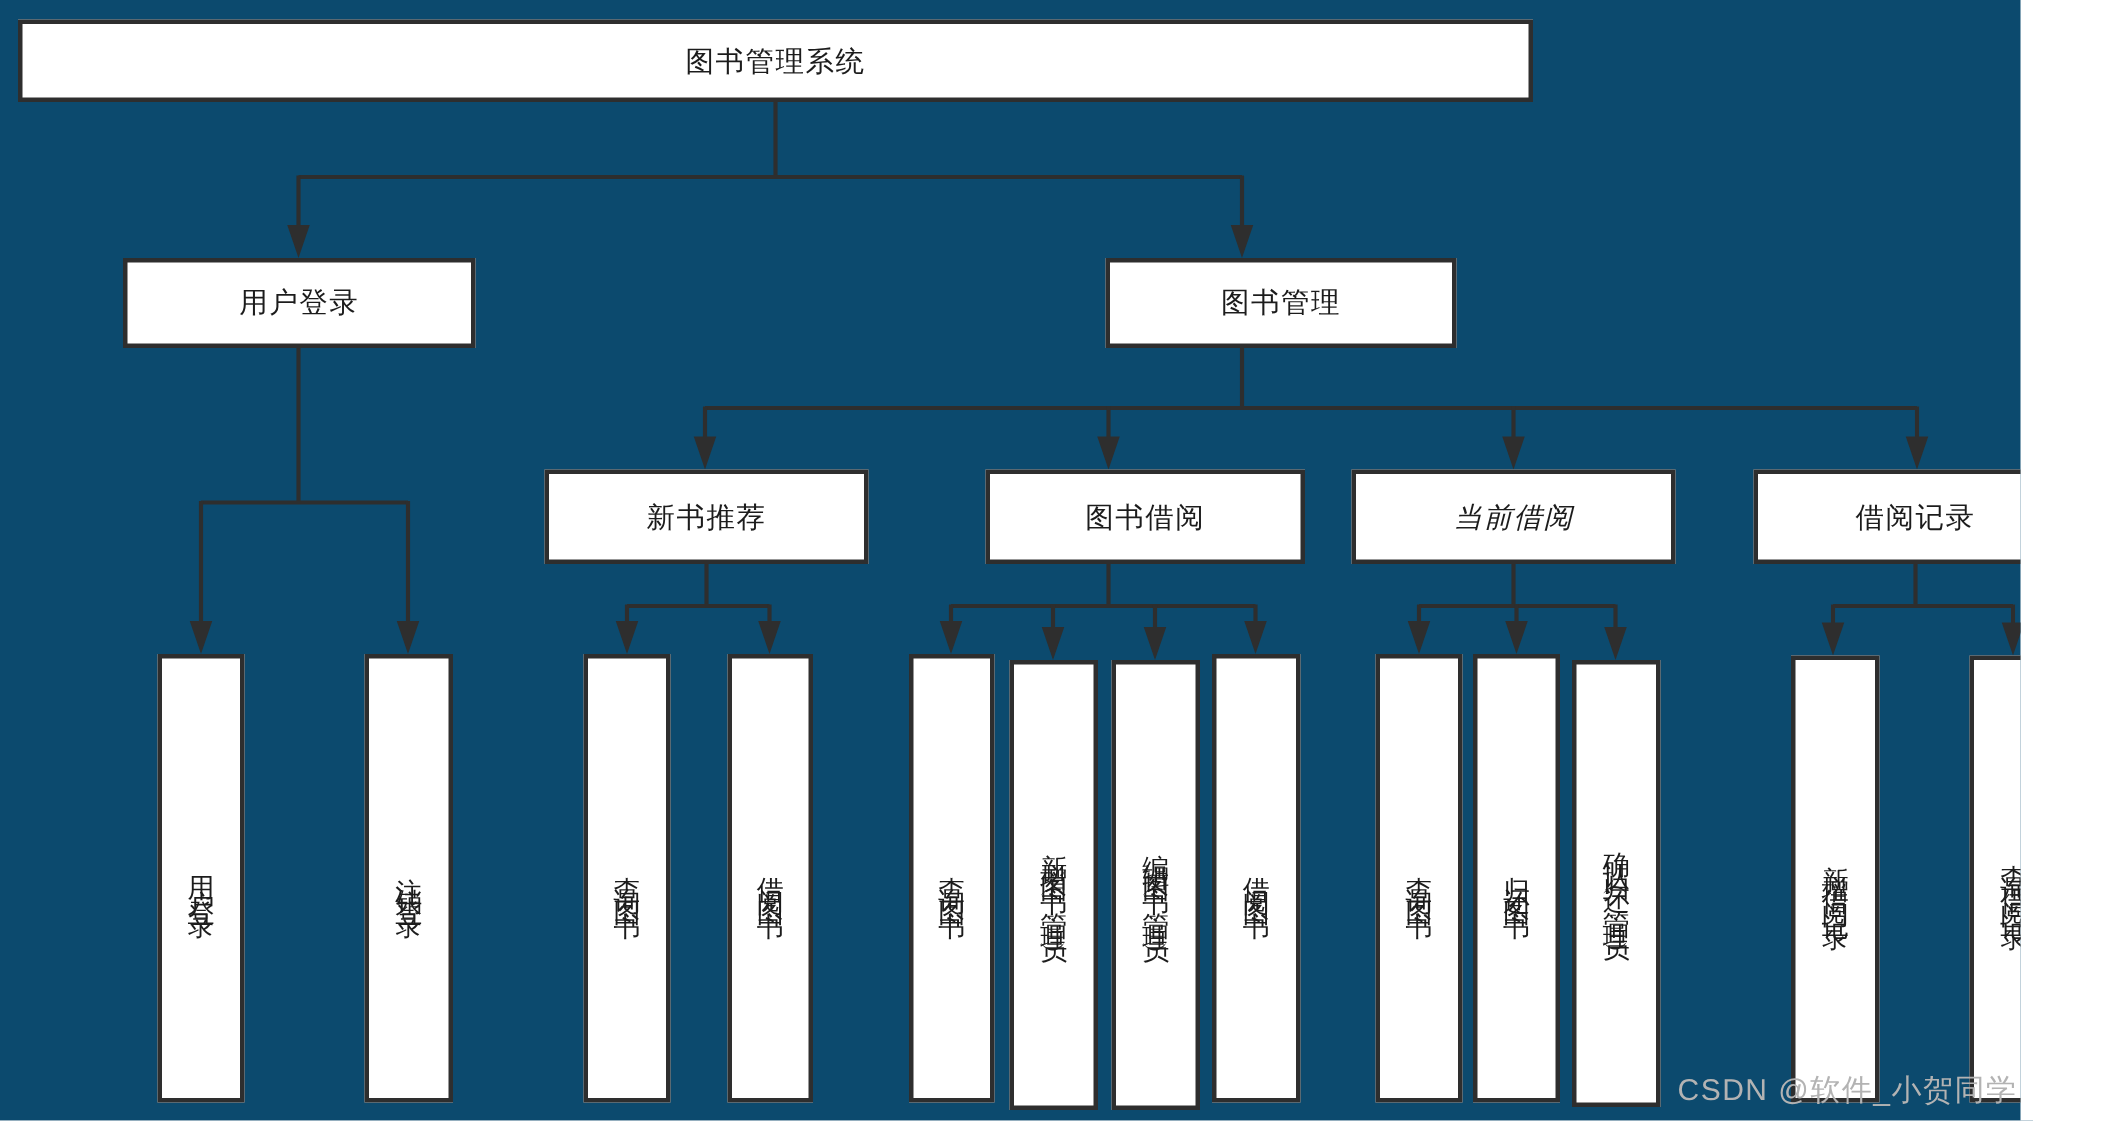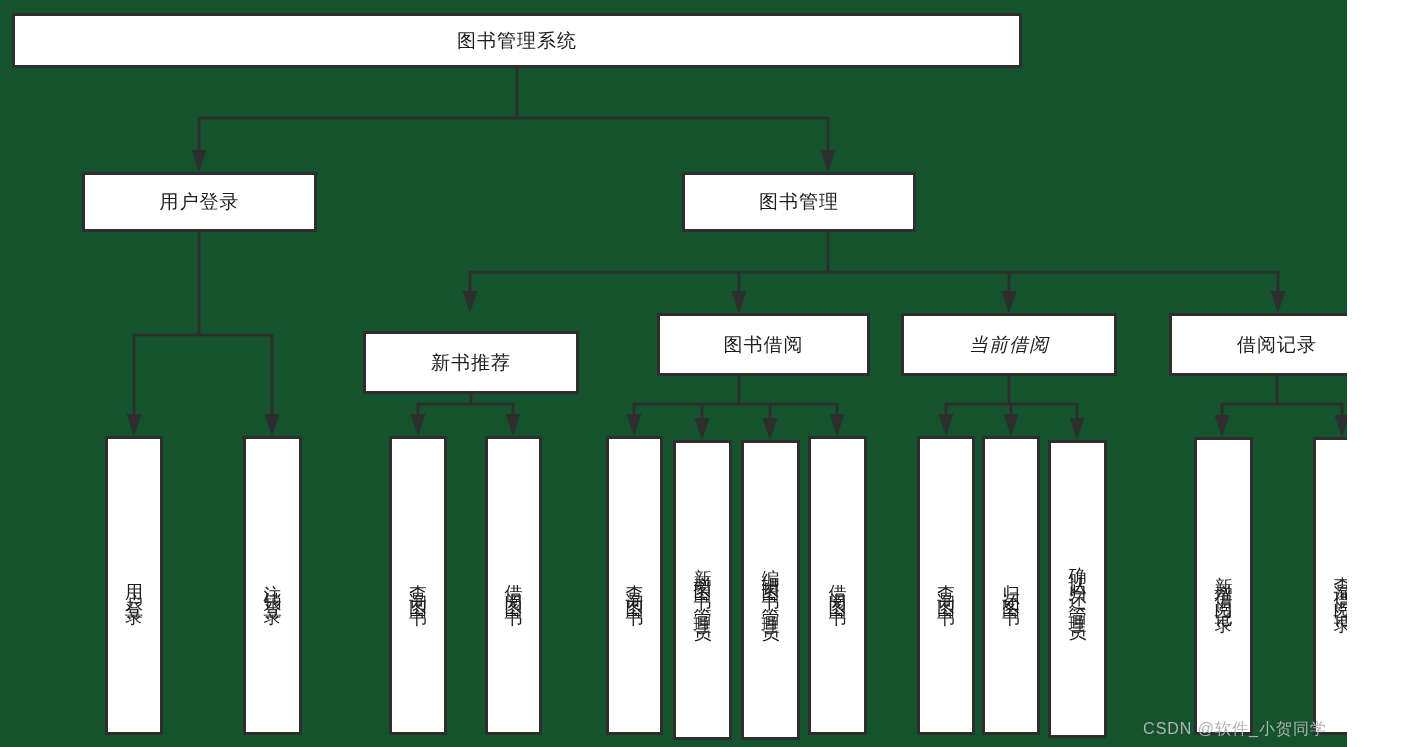--- a/index.html
+++ b/index.html
@@ -1,20 +1,20 @@
 <!DOCTYPE html>
 <html lang="zh"><head>
 <meta charset="utf-8">
 <title>图书管理系统</title>
 <style>
   html,body{margin:0;padding:0;background:#ffffff;}
   .canvas{
     position:relative;
     width:1347px;height:747px;
-    background:#14532d;
+    background:#0c4a6e;
     font-family:"Liberation Sans","DejaVu Sans",sans-serif;
     overflow:hidden;
   }
   svg.connectors{position:absolute;left:0;top:0;z-index:1;}
   .node{
     position:absolute;
     box-sizing:border-box;
     border:3px solid #2e2e2e;
     background:#ffffff;
     display:flex;align-items:center;justify-content:center;
@@ -33,22 +33,22 @@
     text-orientation:mixed;
     font-size:18px;
     line-height:1;
     letter-spacing:8px;
     color:#1c1c1c;
     z-index:2;
     white-space:nowrap;
   }
   .watermark{
     position:absolute;
-    right:20px;bottom:7px;
-    font-size:16px;
+    right:2px;bottom:7px;
+    font-size:20px;
     color:#b3b3b3;
     letter-spacing:1px;
     z-index:5;
     font-family:"Liberation Sans","DejaVu Sans",sans-serif;
   }
 </style>
 </head>
 <body>
 
 <div class="canvas">
@@ -115,23 +115,23 @@
       <polygon points="1003.5,414 1018.5,414 1011,436"></polygon>
       <polygon points="1069.5,418 1084.5,418 1077,440"></polygon>
       <polygon points="1214.5,415 1229.5,415 1222,437"></polygon>
       <polygon points="1334.5,415 1349.5,415 1342,437"></polygon>
     </g>
   </svg>
 
   <div class="node" style="left:12px;top:13px;width:1010px;height:55px;">图书管理系统</div>
 
   <div class="node" style="left:82px;top:172px;width:235px;height:60px;">用户登录</div>
-  <div class="node" style="left:682px;top:172px;width:234px;height:60px;">图书管理</div>
+  <div class="node" style="left:737px;top:172px;width:234px;height:60px;">图书管理</div>
 
-  <div class="node" style="left:363px;top:331px;width:216px;height:63px;">新书推荐</div>
+  <div class="node" style="left:363px;top:313px;width:216px;height:63px;">新书推荐</div>
   <div class="node" style="left:633px;top:313px;width:213px;height:63px;margin-left:24px;">图书借阅</div>
   <div class="node" style="left:901px;top:313px;width:216px;height:63px;font-style:italic;">当前借阅</div>
   <div class="node" style="left:1169px;top:313px;width:216px;height:63px;text-align:right;">借阅记录</div>
 
   <div class="leaf" style="left:105px;top:436px;width:58px;height:299px;">用户登录</div>
   <div class="leaf" style="left:243px;top:436px;width:59px;height:299px;">注销登录</div>
 
   <div class="leaf" style="left:389px;top:436px;width:58px;height:299px;">查询图书</div>
   <div class="leaf" style="left:485px;top:436px;width:57px;height:299px;">借阅图书</div>
 

